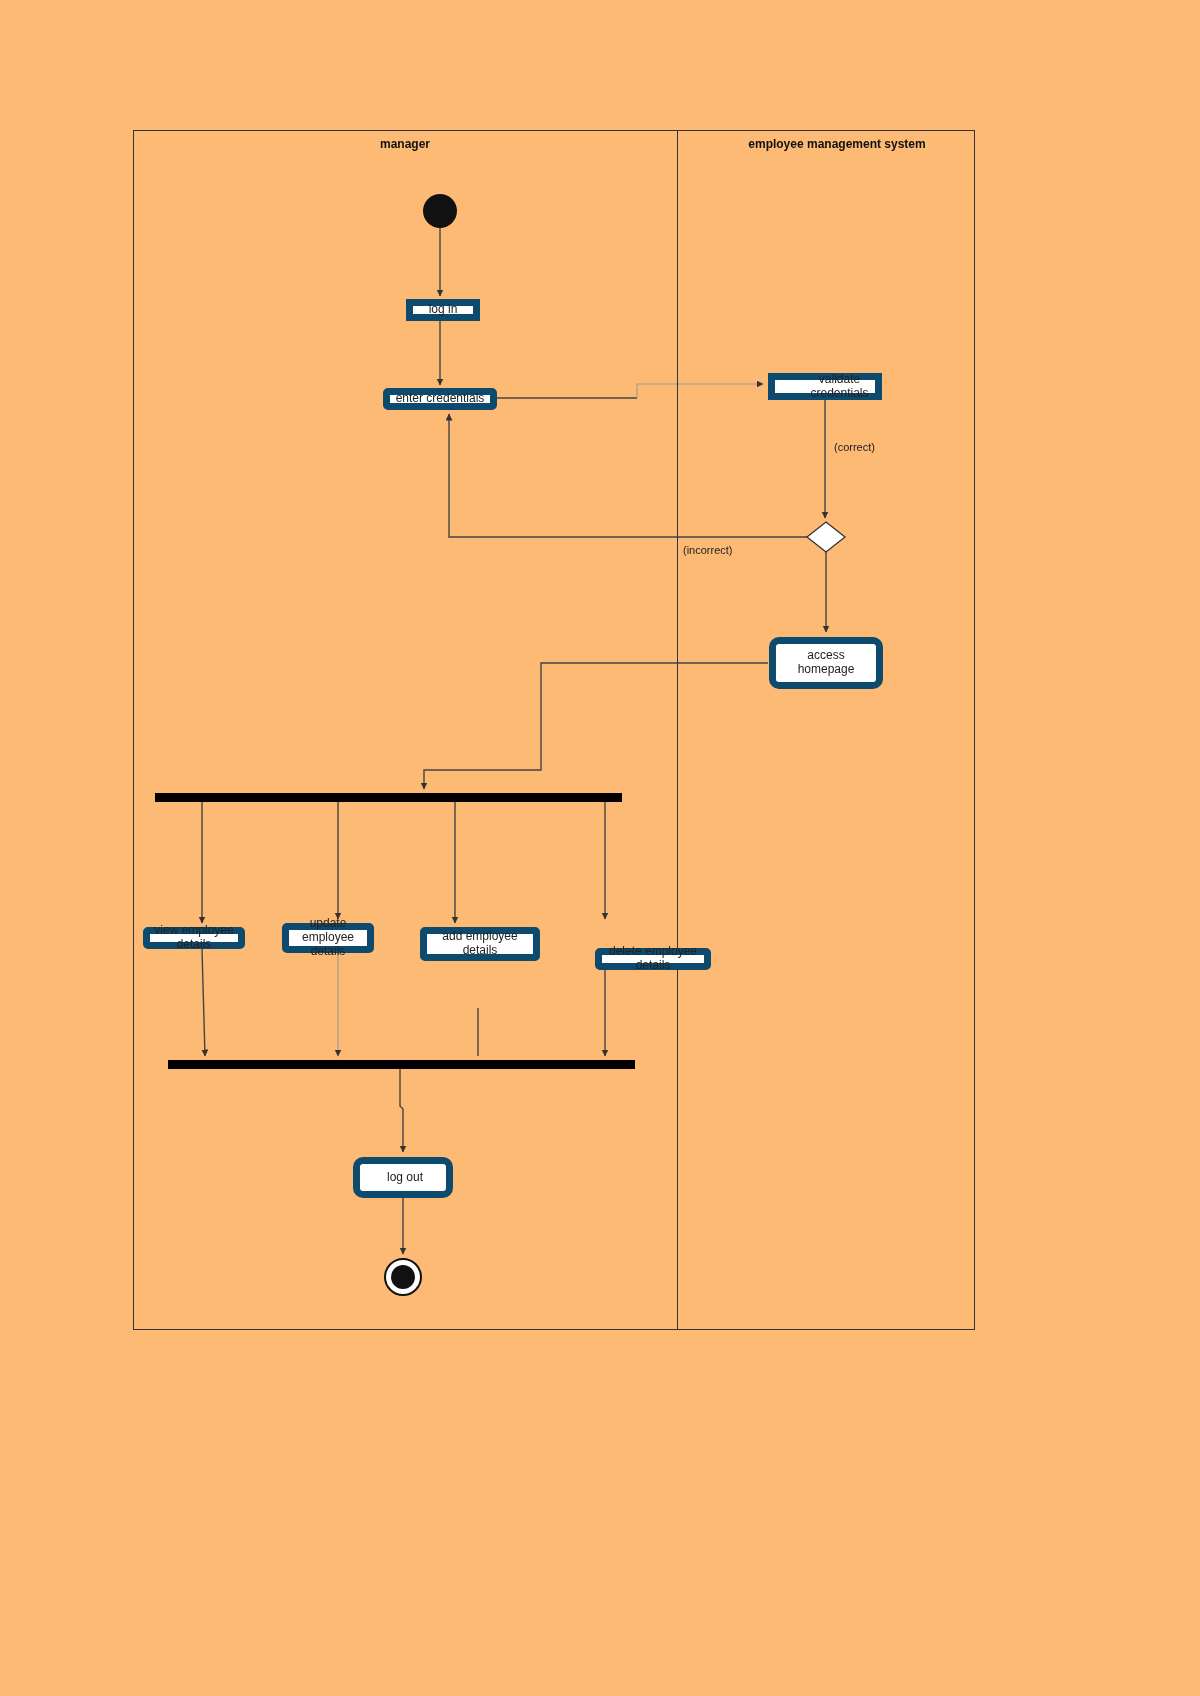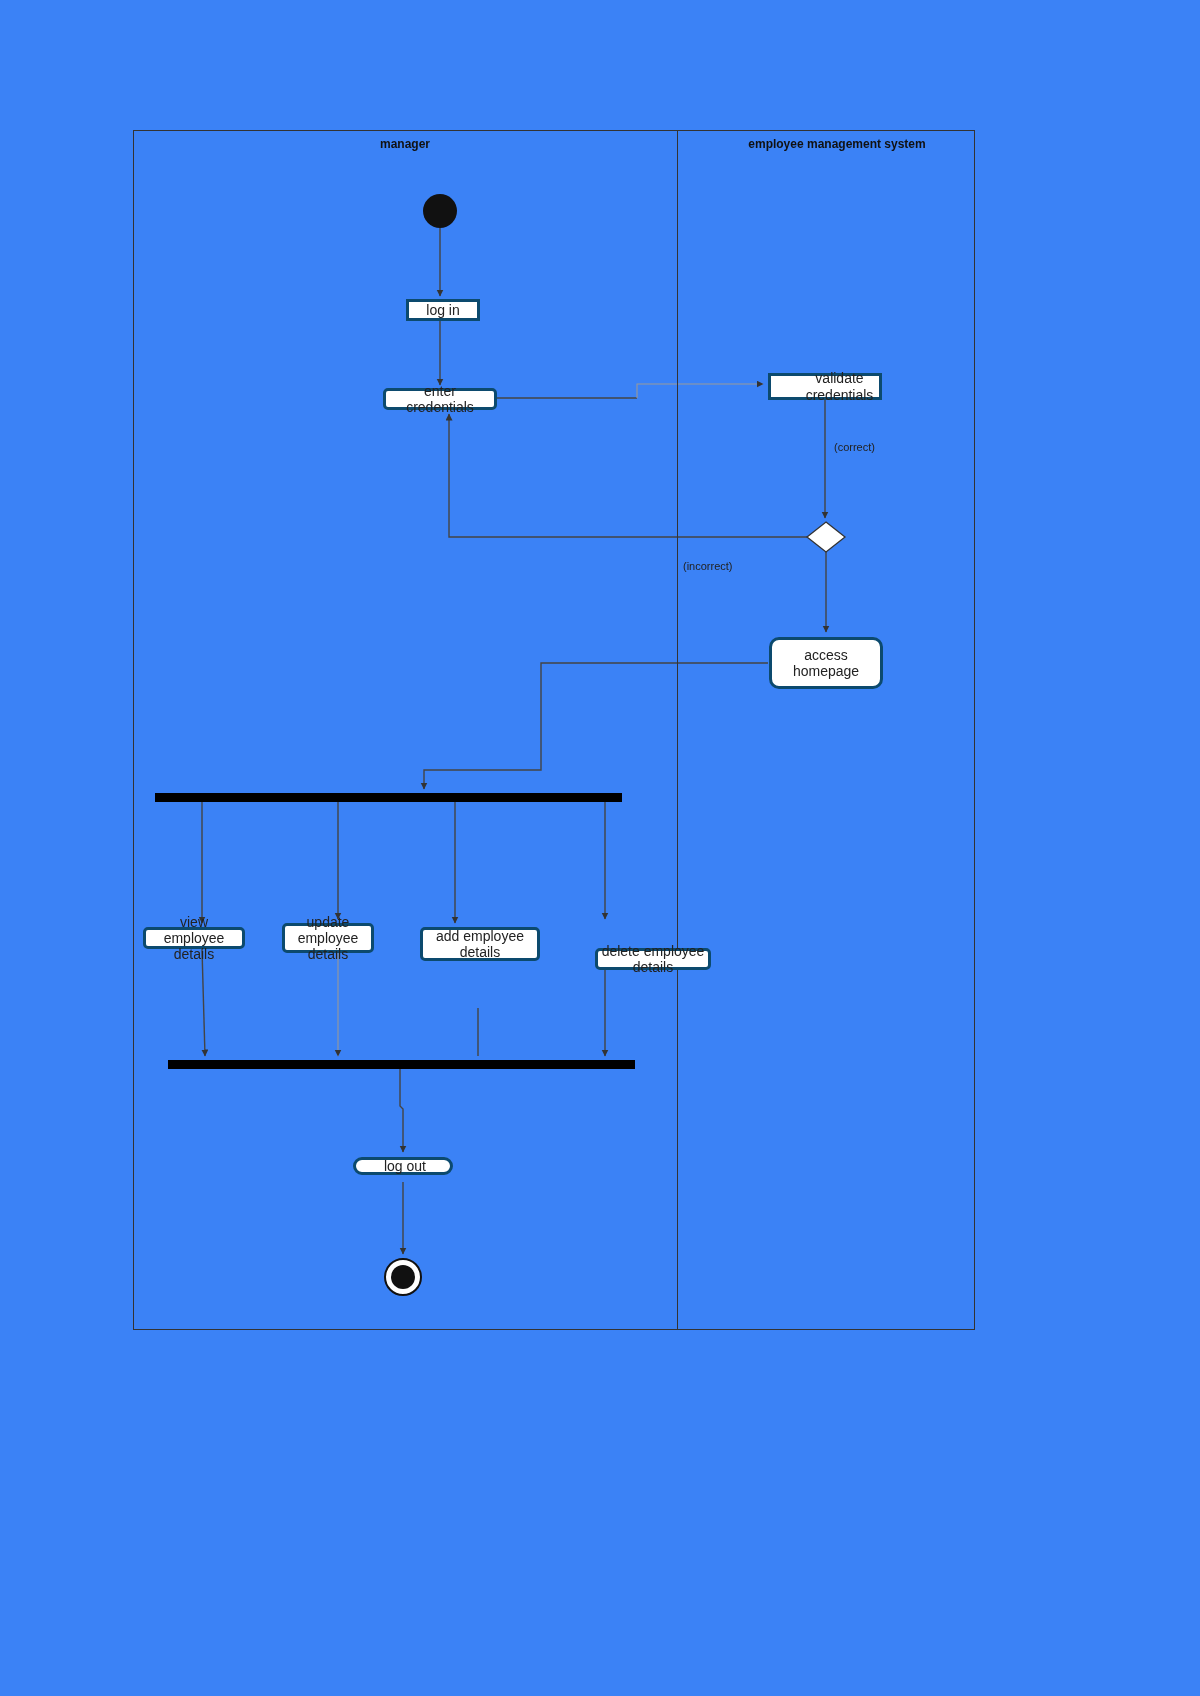--- a/index.html
+++ b/index.html
@@ -1,39 +1,39 @@
 <!DOCTYPE html>
 <html><head>
 <meta charset="utf-8">
 <style>
   html,body{margin:0;padding:0;background:#ffffff;}
   .canvas{
     position:relative;
     width:1200px;height:1696px;
-    background:#3b82f6;
+    background:#fdba74;
     font-family:"Liberation Sans", sans-serif;
     color:#222;
     overflow:hidden;
   }
   .frame{
     position:absolute;left:133px;top:130px;width:842px;height:1200px;
     border:1px solid #333;box-sizing:border-box;background:transparent;
   }
   .lane-divider{
     position:absolute;left:677px;top:130px;width:1px;height:1200px;background:#333;
   }
   .lane-title{
     position:absolute;top:137px;font-size:12px;font-weight:bold;text-align:center;color:#111;
   }
   .lane-title.manager{left:133px;width:544px;}
   .lane-title.system{left:677px;width:298px;margin-left:11px;}
   .node{
-    position:absolute;box-sizing:border-box;background:#ffffff;border:3px solid #0c4a6e;
+    position:absolute;box-sizing:border-box;background:#ffffff;border:7px solid #0c4a6e;
     display:flex;align-items:center;justify-content:center;text-align:center;
-    font-size:14px;line-height:1.15;color:#222;padding:1px 3px;
+    font-size:12px;line-height:1.15;color:#222;padding:1px 3px;
   }
   .rect{border-radius:0;}
   .rounded-sm{border-radius:5px;}
   .rounded-lg{border-radius:10px;}
   .initial-node{
     position:absolute;left:423px;top:194px;width:34px;height:34px;border-radius:50%;
     background:#111;
   }
   .final-outer{
     position:absolute;left:384px;top:1258px;width:38px;height:38px;border-radius:50%;
@@ -105,34 +105,34 @@
   <div class="initial-node"></div>
 
   <div class="node rect" style="left:406px;top:299px;width:74px;height:22px;">log in</div>
 
   <div class="node rounded-sm" style="left:383px;top:388px;width:114px;height:22px;">enter credentials</div>
 
   <div class="node rect" style="left:768px;top:373px;width:114px;height:27px;padding-left:32px;">validate credentials</div>
 
   <div class="guard" style="left:834px;top:441px;">(correct)</div>
 
-  <div class="guard" style="left:683px;top:544px;margin-top:16px;">(incorrect)</div>
+  <div class="guard" style="left:683px;top:544px;">(incorrect)</div>
 
   <div class="node rounded-lg" style="left:769px;top:637px;width:114px;height:52px;">access homepage</div>
 
   <div class="bar" style="left:155px;top:793px;width:467px;"></div>
 
   <div class="node rounded-sm" style="left:143px;top:927px;width:102px;height:22px;">view employee details</div>
 
   <div class="node rounded-sm" style="left:282px;top:923px;width:92px;height:30px;">update employee details</div>
 
   <div class="node rounded-sm" style="left:420px;top:927px;width:120px;height:34px;">add employee details</div>
 
   <div class="node rounded-sm" style="left:547px;top:948px;width:116px;height:22px;margin-left:48px;">delete employee details</div>
 
   <div class="bar" style="left:168px;top:1060px;width:467px;"></div>
 
-  <div class="node rounded-lg" style="left:353px;top:1157px;width:100px;height:18px;padding-left:7px;">log out</div>
+  <div class="node rounded-lg" style="left:353px;top:1157px;width:100px;height:41px;padding-left:7px;">log out</div>
 
   <div class="final-outer"></div>
   <div class="final-inner"></div>
 
 </div>
 
 </body></html>

